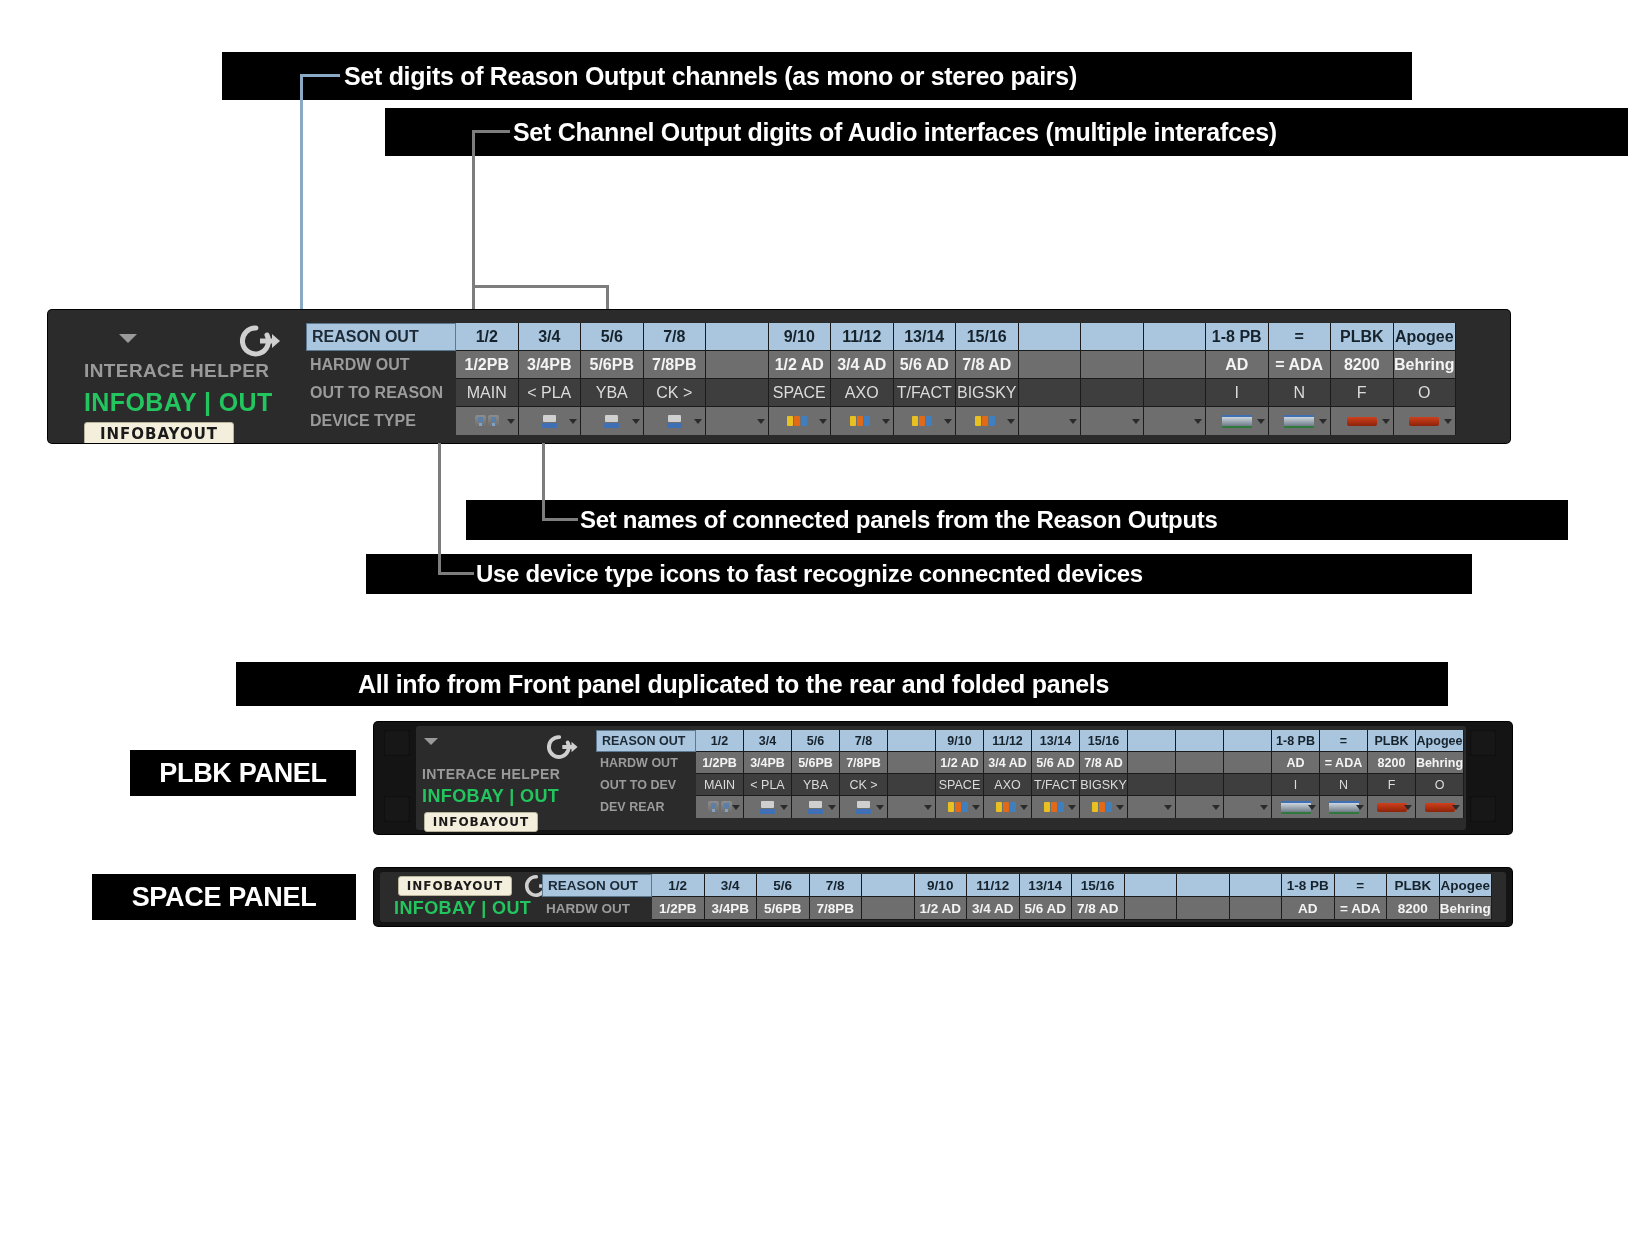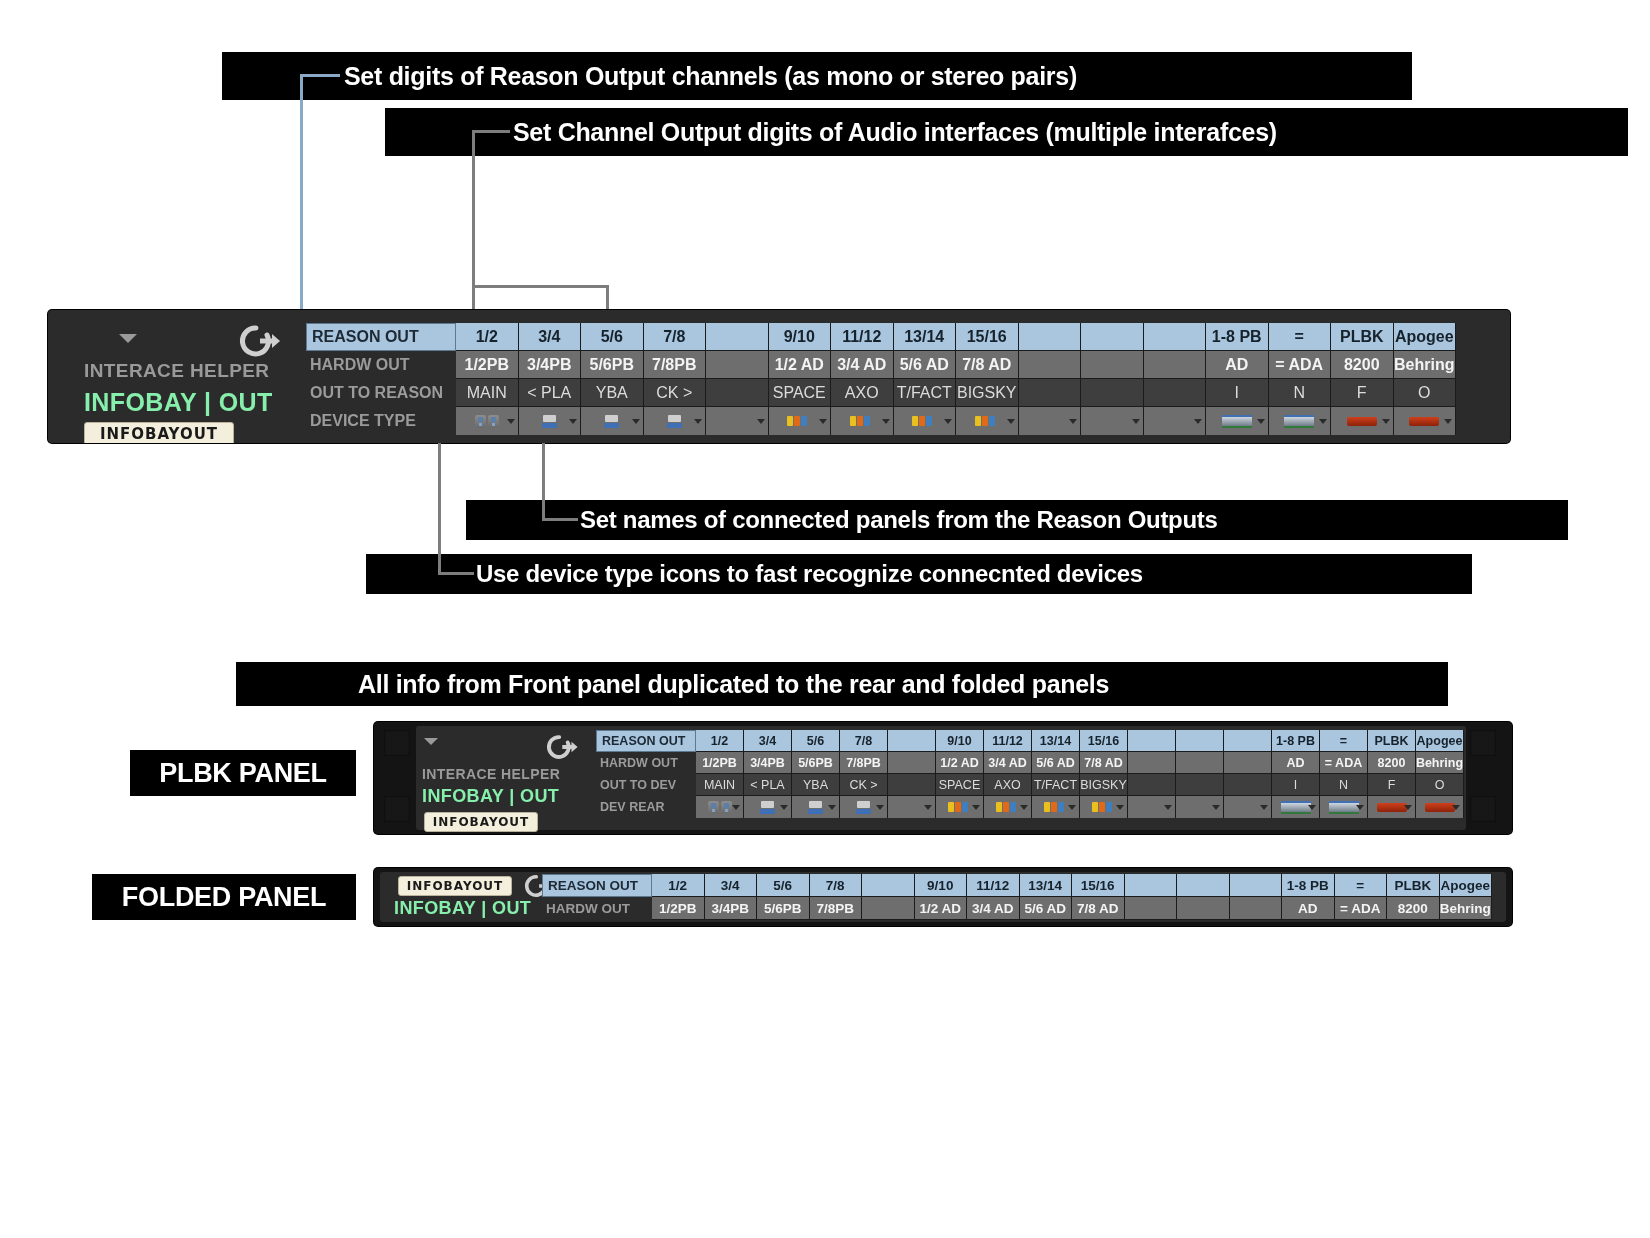--- a/index.html
+++ b/index.html
@@ -29,21 +29,21 @@
   }
   .panel-inner{position:absolute;inset:0;}
 
   .panel-left{
     position:absolute;color:#b9b9b9;
   }
   .brand-sub{
     color:#9a9a9a;font-weight:bold;letter-spacing:.4px;
   }
   .brand-main{
-    color:#86efac;font-weight:bold;letter-spacing:.4px;
+    color:#22c55e;font-weight:bold;letter-spacing:.4px;
   }
   .tag{
     background:#f3efdc;color:#1a1a1a;border-radius:3px;
     font-weight:bold;text-align:center;letter-spacing:1px;
     font-family:"DejaVu Sans", sans-serif;
     border:1px solid #b9b39b;
   }
 
   
   .tri-down{
@@ -506,21 +506,21 @@
           <span class="devpick">
             <span class="ic ic-red"></span>
             <span class="caret"></span>
           </span>
         </div>
       </div>
   </div>
 </div>
 
 <div class="callout" style="left:92px;top:874px;width:264px;height:46px;font-size:27px;justify-content:center;">
-  <span>FOLDED PANEL</span>
+  <span>SPACE PANEL</span>
 </div>
 
 <div class="panel" style="left:374px;top:868px;width:1138px;height:58px;background:#141414;">
   <div class="panel-inner">
     <div style="position:absolute;left:6px;top:4px;width:1126px;height:50px;background:#2b2b2b;border-radius:3px;"></div>
 
     <div class="panel-left" style="left:14px;top:2px;width:190px;height:54px;">
       <div class="tag" style="position:absolute;left:10px;top:6px;width:112px;height:18px;line-height:18px;font-size:12px;">INFOBAYOUT</div>
       <div class="brand-main" style="position:absolute;left:6px;top:28px;font-size:18px;">INFOBAY | OUT</div>
       <svg style="position:absolute;left:132px;top:4px;" width="34" height="24" viewBox="0 0 46 34">

